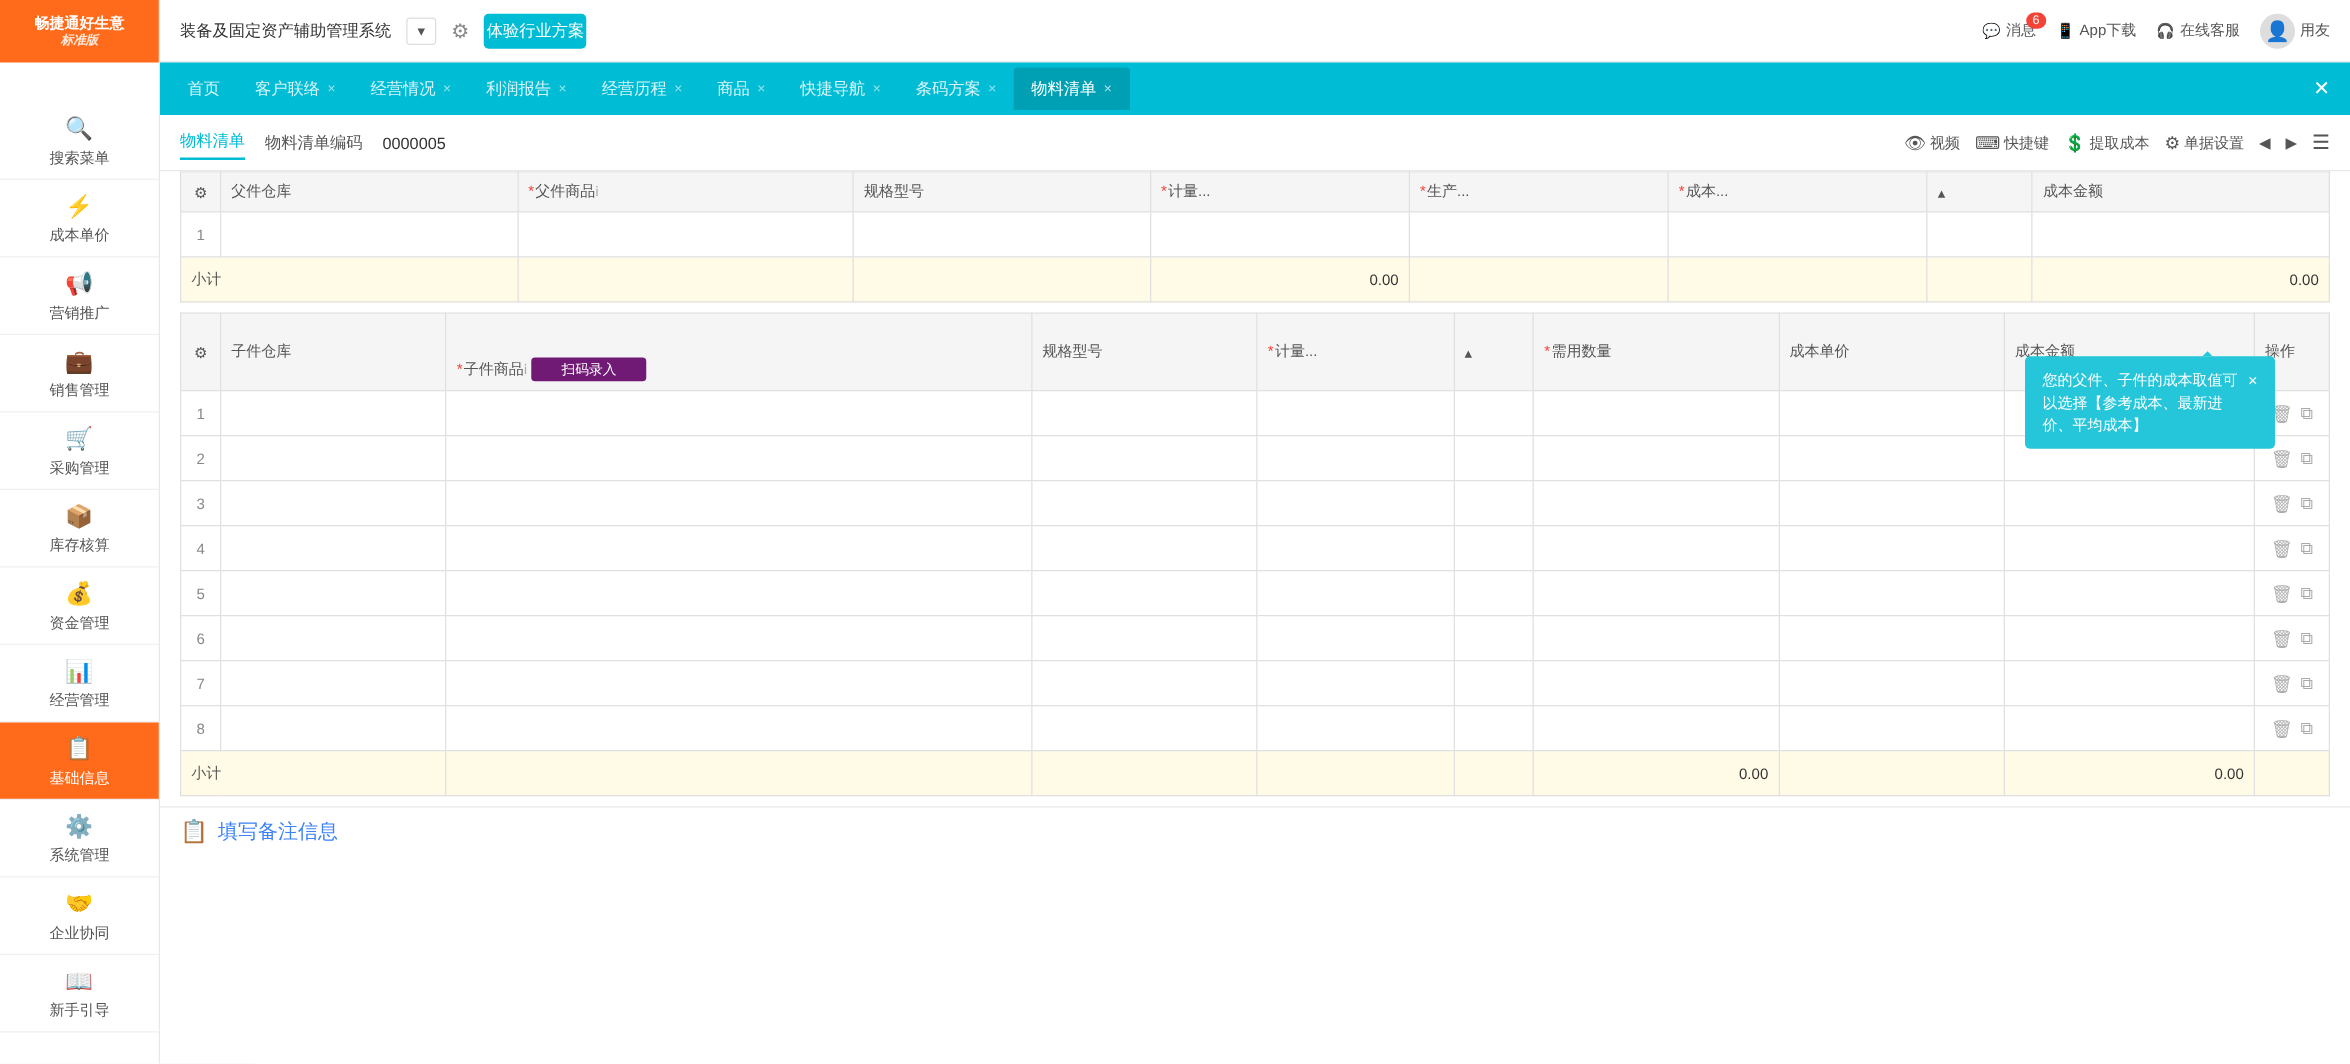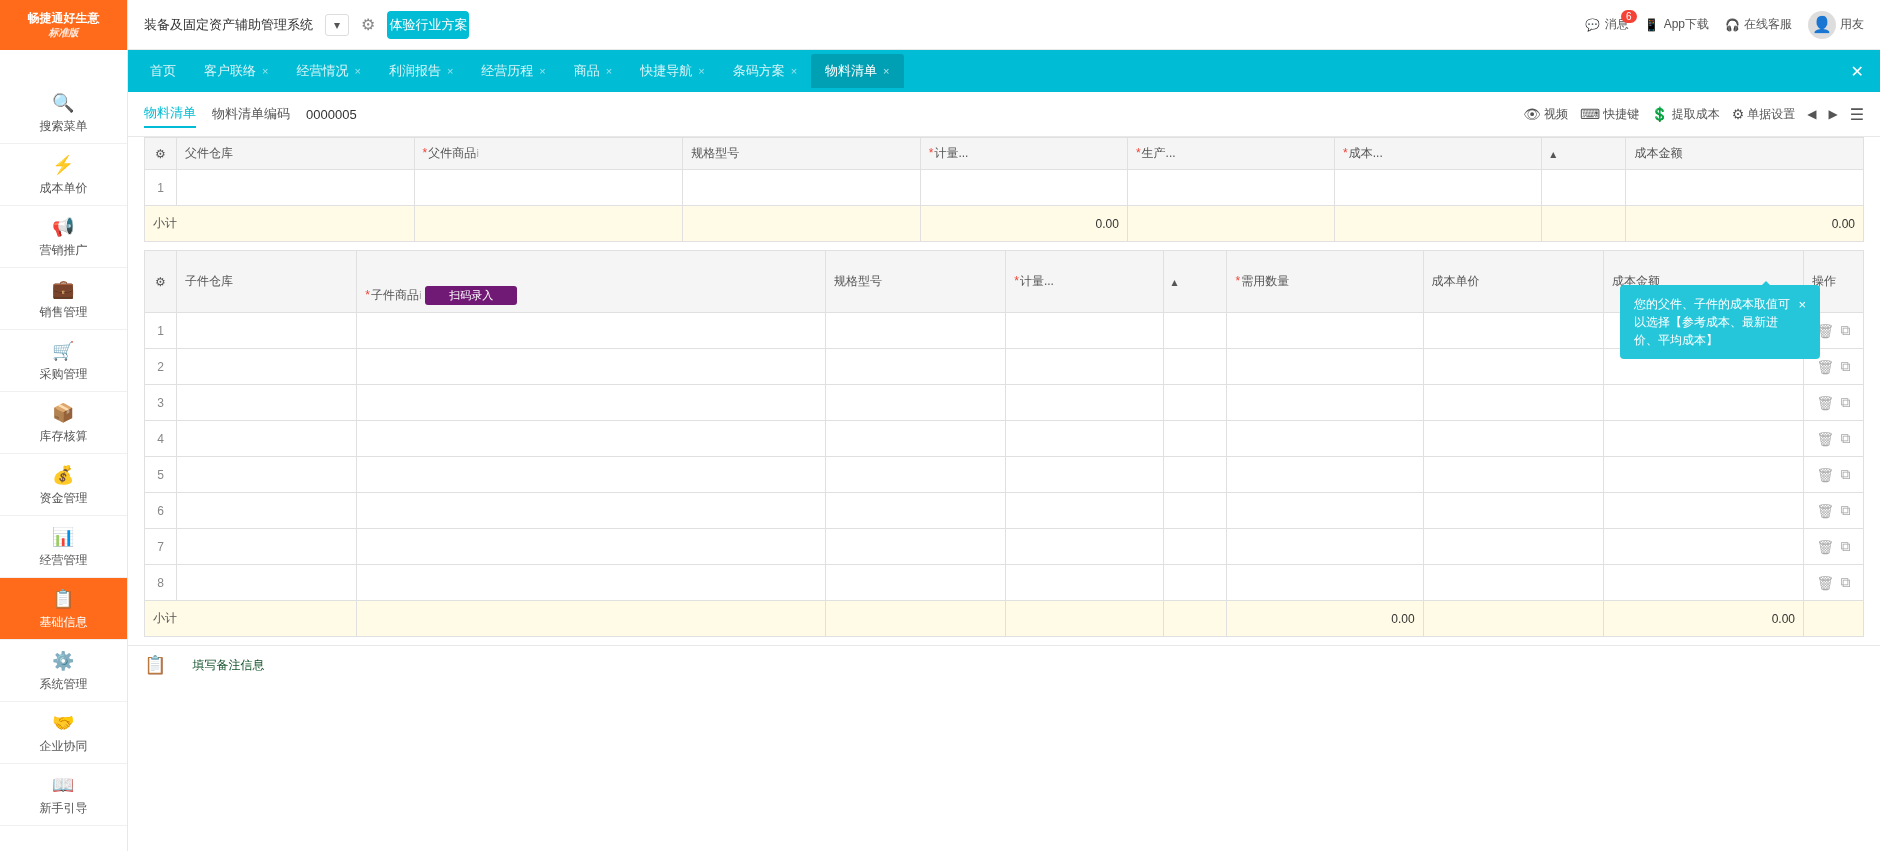--- a/index.html
+++ b/index.html
@@ -303,21 +303,21 @@
     
     .bottom-bar {
       border-top: 1px solid #e8e8e8;
       padding: 8px 16px;
       background: #fff;
       display: flex;
       align-items: center;
       gap: 8px;
     }
     .bottom-icon { font-size: 18px; color: #00bcd4; }
-    .bottom-text { font-size: 12px; color: #14532d; margin-left: 18px; }
+    .bottom-text { font-size: 16px; color: #3b82f6; }
 
     .content-scroll {
       flex: 1;
       overflow-y: auto;
     }
   </style>
 </head>
 <body>
 
 <div class="sidebar">

